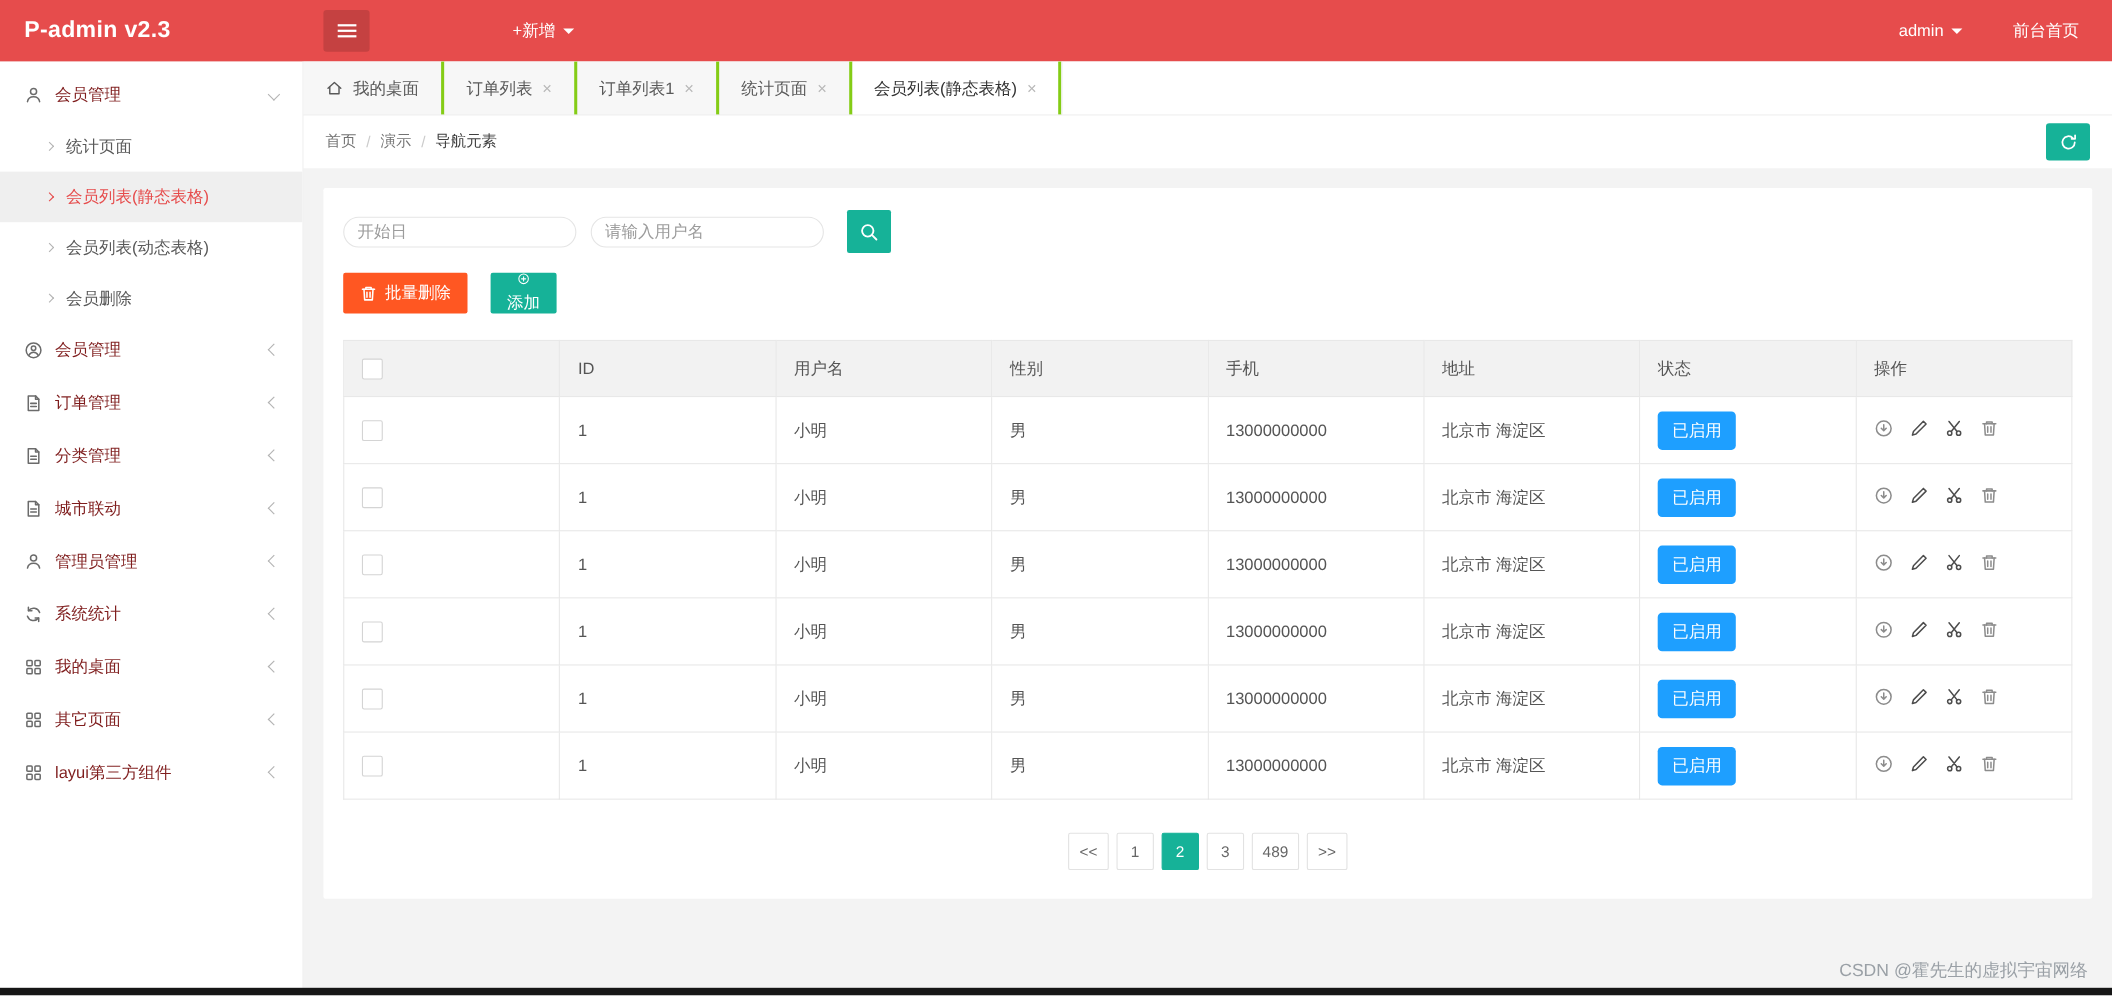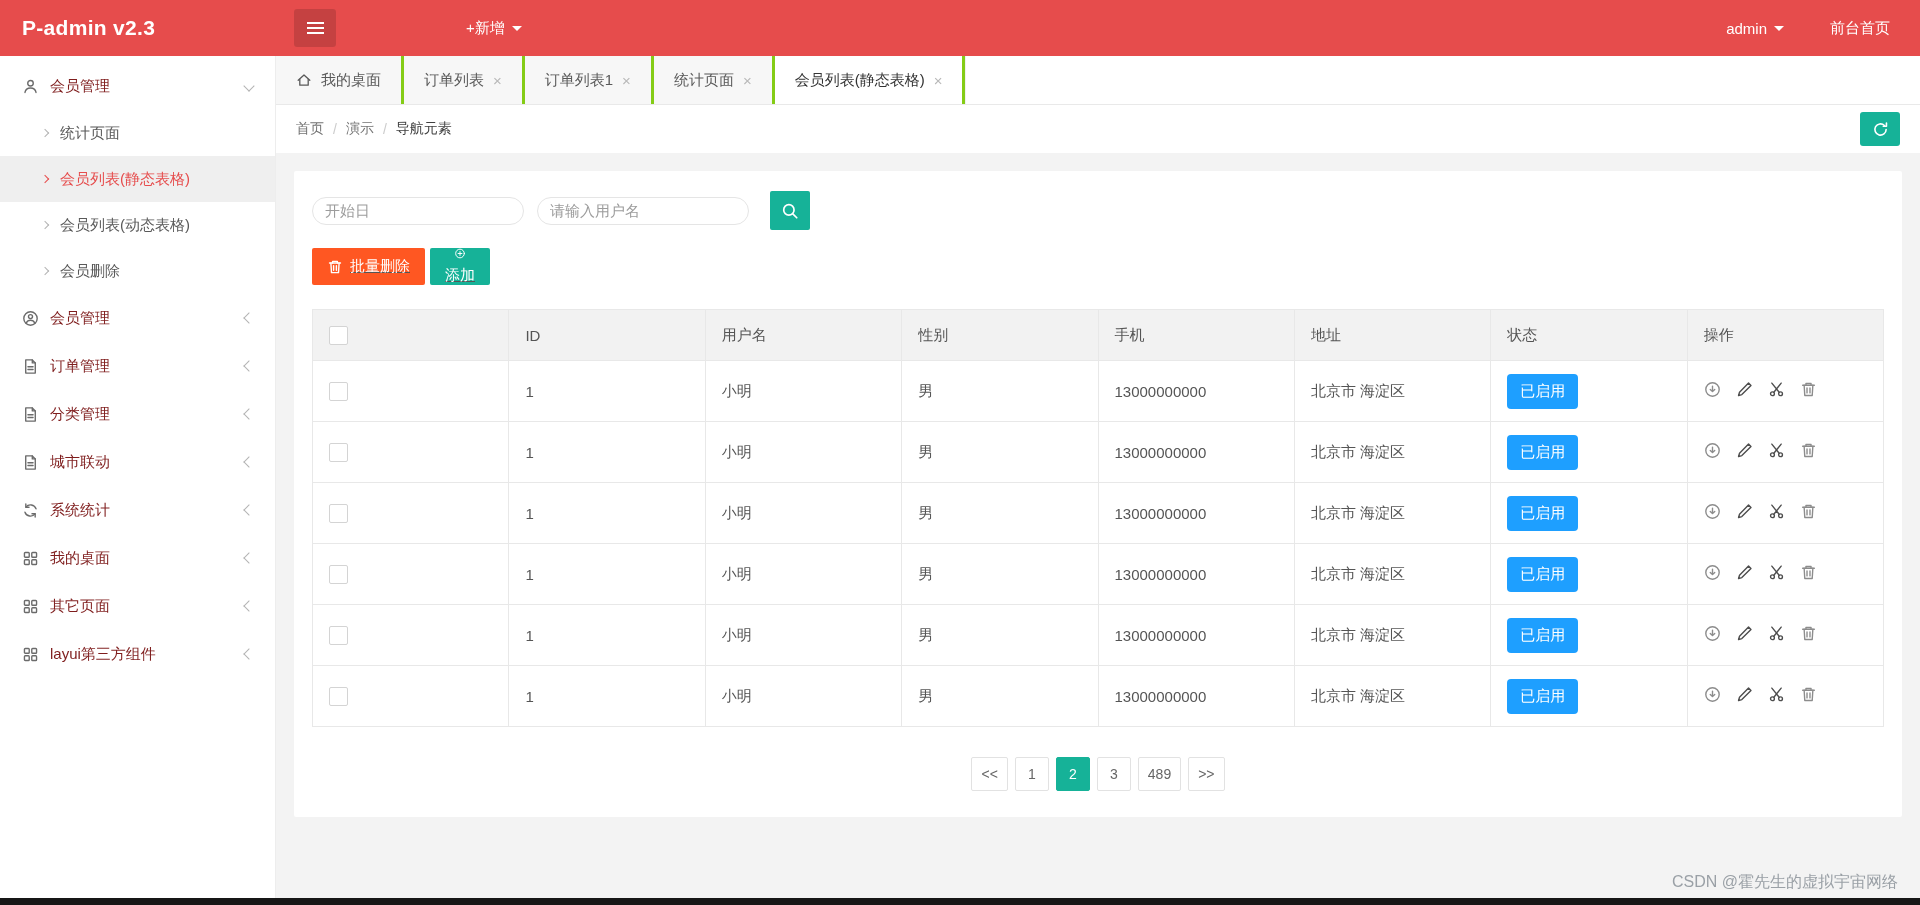--- a/index.html
+++ b/index.html
@@ -70,21 +70,21 @@
   .filters { display: flex; gap: 13px; margin-bottom: 18px; align-items: center; }
   .filters input {
     width: 212px; height: 28px; border: 1px solid #e5e5e5; border-radius: 14px;
     padding: 0 12px; font-size: 15px; color: #333; outline: none; font-family: "Liberation Sans", sans-serif;
   }
   .filters input::placeholder { color: #9c9c9c; }
   .btn-search { width: 40px; height: 39px; margin-left: 8px; background: #16b298; border: none; border-radius: 2px; color: #fff; display: flex; align-items: center; justify-content: center; cursor: pointer; }
   .btn-search .ic { width: 18px; height: 18px; stroke-width: 1.5; }
 
   
-  .actions { display: flex; gap: 5px; margin-bottom: 24px; text-decoration: underline; }
+  .actions { display: flex; gap: 21px; margin-bottom: 24px; }
   .btn { height: 37px; border: none; border-radius: 2px; color: #fff; font-size: 15px; padding: 0 15px; display: flex; align-items: center; gap: 7px; cursor: pointer; font-family: "Liberation Sans", sans-serif; }
   .btn .ic { width: 16px; height: 16px; stroke-width: 1.4; }
   .btn-danger { background: #ff5722; }
   .btn-teal { background: #16b298; flex-direction: column; }
 
   
   table.grid { width: 100%; border-collapse: collapse; table-layout: fixed; font-size: 15px; color: #555; }
   .grid th, .grid td { border: 1px solid #e8e8e8; padding: 0 16px; text-align: left; font-weight: normal; }
   .grid th { background: #f2f2f2; height: 51px; color: #555; }
   .grid td { height: 61px; background: #fff; }
@@ -235,20 +235,27 @@
           <use href="#i-doc"></use>
         </svg>
       <span class="side-label">分类管理</span>
       <span class="chev chev-left"></span>
     </div>
     <div class="side-item">
       <svg class="ic" viewBox="0 0 16 16">
           <use href="#i-doc"></use>
         </svg>
       <span class="side-label">城市联动</span>
+      <span class="chev chev-left"></span>
+    </div>
+    <div class="side-item">
+      <svg class="ic" viewBox="0 0 16 16">
+          <use href="#i-user"></use>
+        </svg>
+      <span class="side-label">管理员管理</span>
       <span class="chev chev-left"></span>
     </div>
     <div class="side-item">
       <svg class="ic" viewBox="0 0 16 16">
           <use href="#i-sync"></use>
         </svg>
       <span class="side-label">系统统计</span>
       <span class="chev chev-left"></span>
     </div>
     <div class="side-item">

